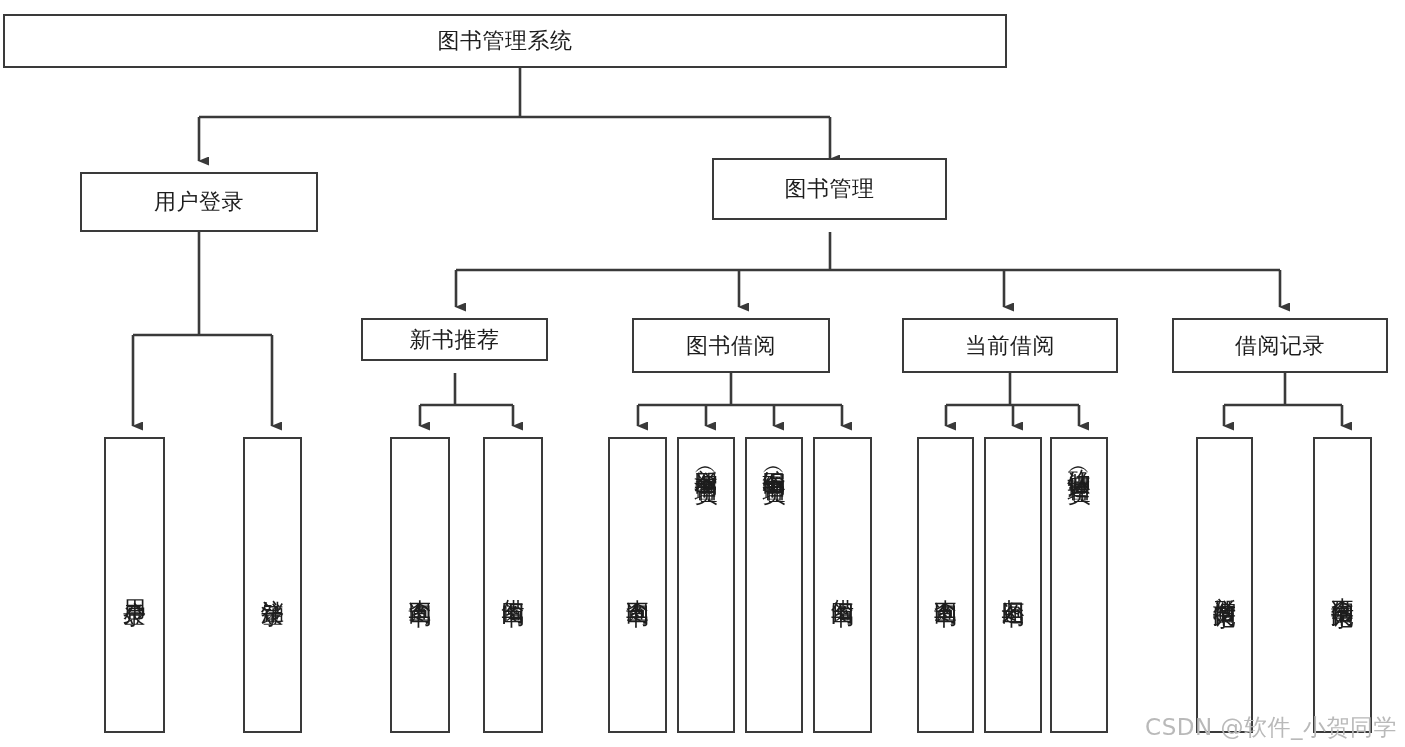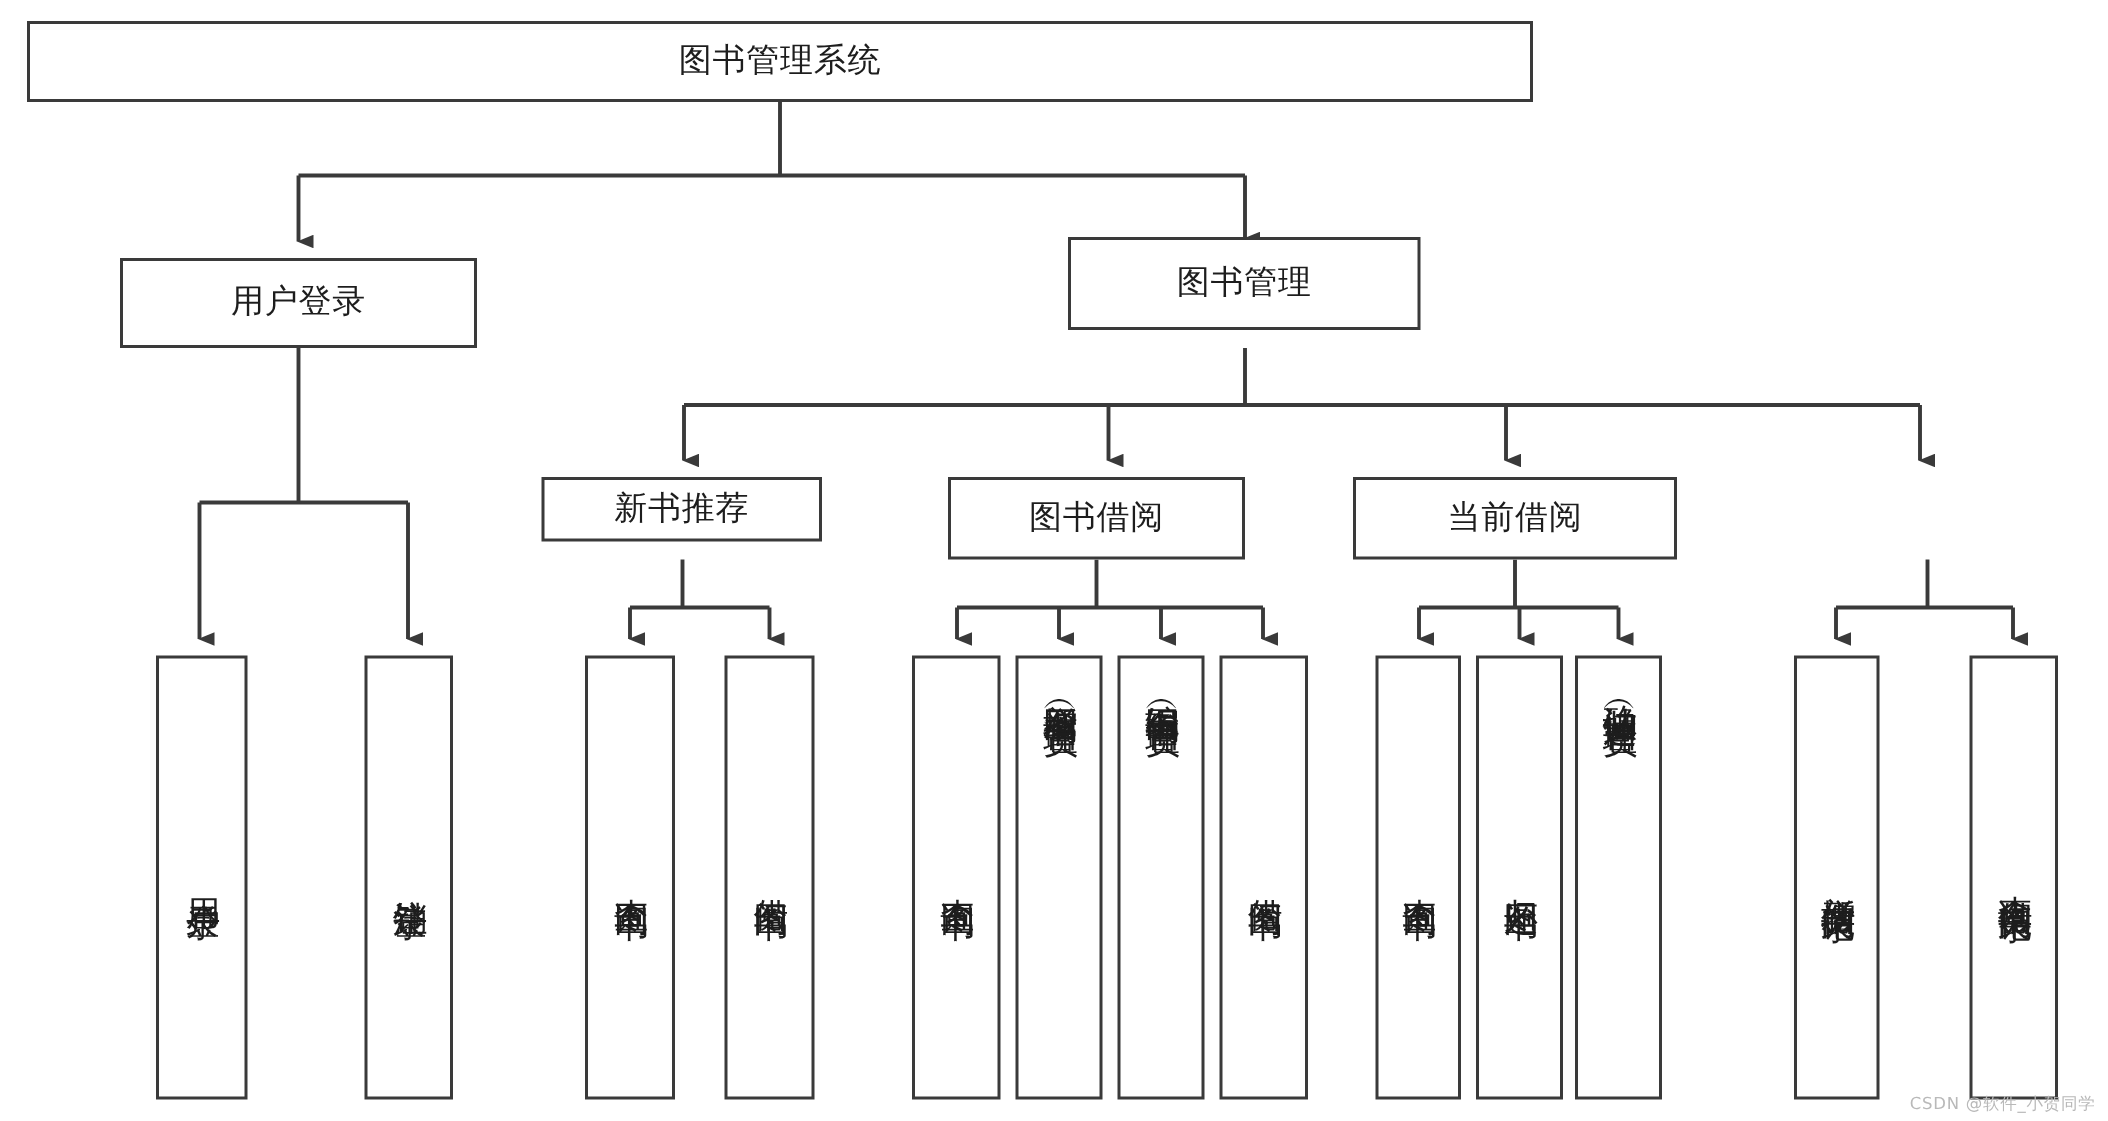--- a/index.html
+++ b/index.html
@@ -58,21 +58,21 @@
     max-height: 272px;
   }
   .node.vertical.centered {
     align-items: center;
     padding-top: 0;
   }
   .watermark {
     position: absolute;
     right: 8px;
     bottom: 4px;
-    font-size: 11px;
+    font-size: 23px;
     color: #b9b9b9;
     letter-spacing: 0.5px;
     z-index: 5;
     white-space: nowrap;
     font-family: "DejaVu Sans", "Liberation Sans", sans-serif;
   }
 </style>
 </head>
 <body>
 
@@ -133,40 +133,43 @@
     </g>
 
     <g stroke="#3a3a3a" stroke-width="2.6" fill="none">
       <path d="M1285,373 L1285,405"></path>
       <path d="M1224,405 L1342,405"></path>
       <path d="M1224,405 L1224,426" marker-end="url(#arrowhead)"></path>
       <path d="M1342,405 L1342,426" marker-end="url(#arrowhead)"></path>
     </g>
   </svg>
 
-  <div class="node" style="left:18px; top:14px; width:1004px; height:54px;">
+  <div class="node" style="left:3px; top:14px; width:1004px; height:54px;">
     <span class="node-label">图书管理系统</span>
   </div>
 
   <div class="node" style="left:80px; top:172px; width:238px; height:60px;">
     <span class="node-label">用户登录</span>
   </div>
   <div class="node" style="left:712px; top:158px; width:235px; height:62px;">
     <span class="node-label">图书管理</span>
   </div>
 
   <div class="node" style="left:361px; top:318px; width:187px; height:43px;">
     <span class="node-label">新书推荐</span>
   </div>
   <div class="node" style="left:632px; top:318px; width:198px; height:55px;">
     <span class="node-label">图书借阅</span>
   </div>
   <div class="node" style="left:902px; top:318px; width:216px; height:55px;">
     <span class="node-label">当前借阅</span>
   </div>
+  <div class="node" style="left:1172px; top:318px; width:216px; height:55px;">
+    <span class="node-label">借阅记录</span>
+  </div>
 
   <div class="node vertical centered" style="left:104px; top:437px; width:61px; height:296px;">
     <span class="node-label">用户登录</span>
   </div>
   <div class="node vertical centered" style="left:243px; top:437px; width:59px; height:296px;">
     <span class="node-label">注销登录</span>
   </div>
   <div class="node vertical centered" style="left:390px; top:437px; width:60px; height:296px;">
     <span class="node-label">查询图书</span>
   </div>

